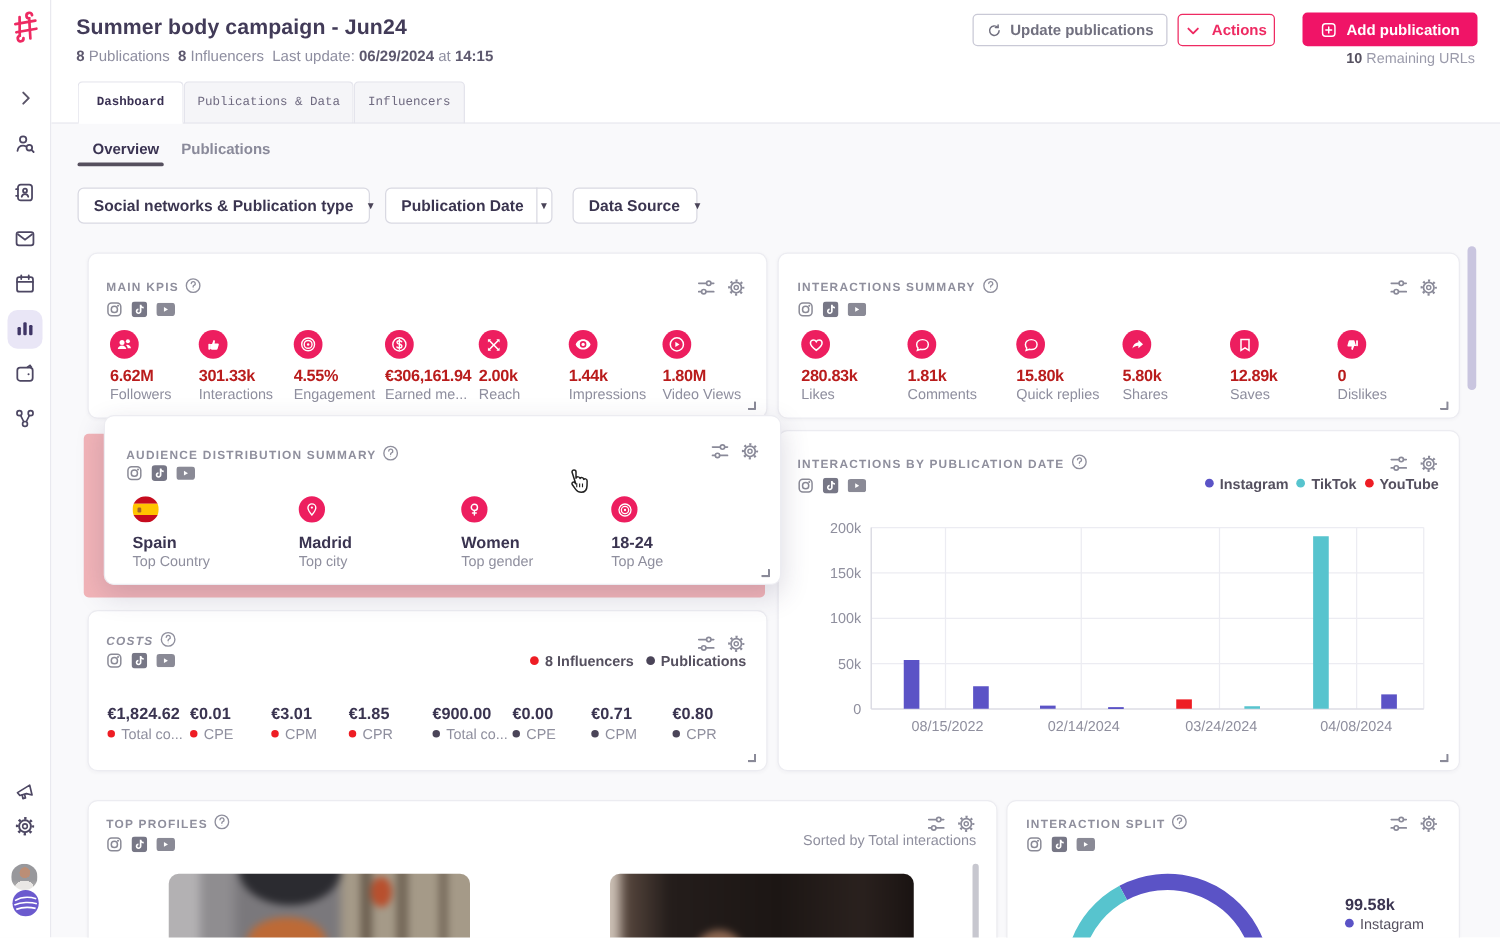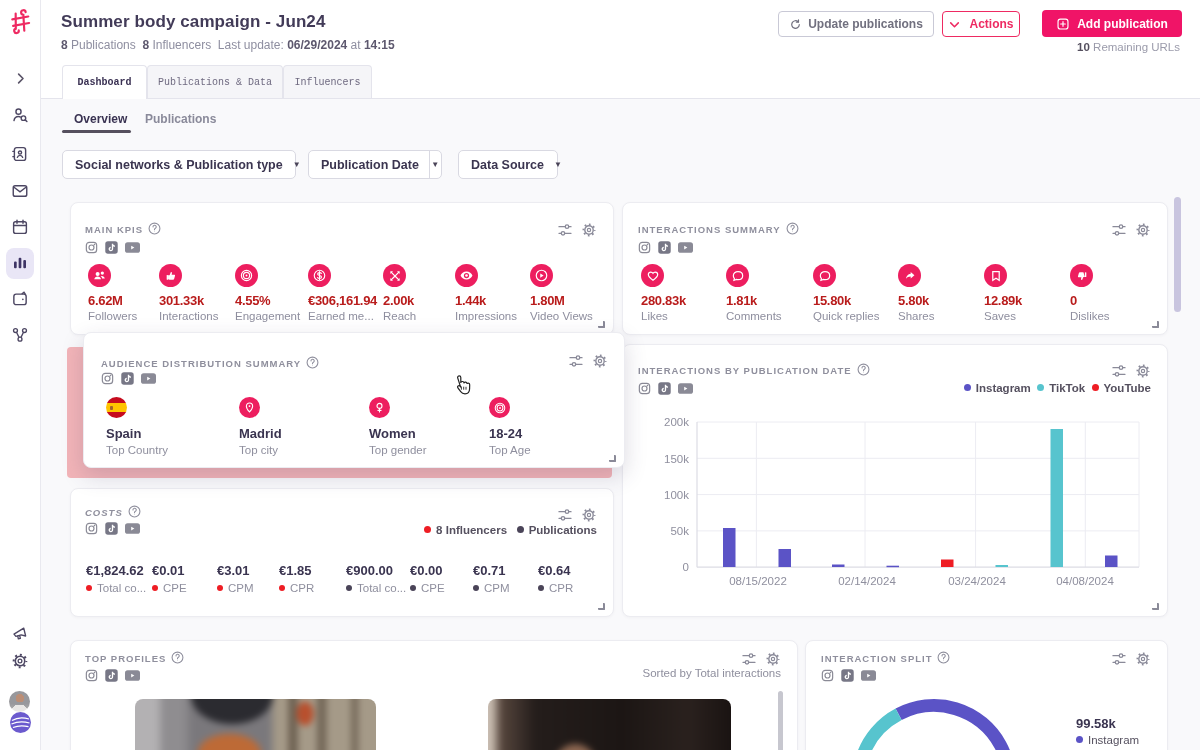--- a/index.html
+++ b/index.html
@@ -588,21 +588,21 @@
       </div>
     <div class="cost" style="left:339px;">
         <div class="cv">€0.00</div>
         <div class="cl"><span class="dot d"></span>CPE</div>
       </div>
     <div class="cost" style="left:402px;">
         <div class="cv">€0.71</div>
         <div class="cl"><span class="dot d"></span>CPM</div>
       </div>
     <div class="cost" style="left:467px;">
-        <div class="cv">€0.64</div>
+        <div class="cv">€0.80</div>
         <div class="cl"><span class="dot d"></span>CPR</div>
       </div>
     <div class="corner" style="right:8px;bottom:6px;"></div>
   </div>
 
   <div class="card" style="left:70px;top:640px;width:728px;height:120px;overflow:hidden;">
     <div class="ctitle" style="left:14px;top:10px;">TOP PROFILES<svg class="chelp" width="13" height="13" color="#8f8f9d">
           <use href="#help"></use>
         </svg></div>
     <div class="hicons" style="right:16px;top:10px;">

